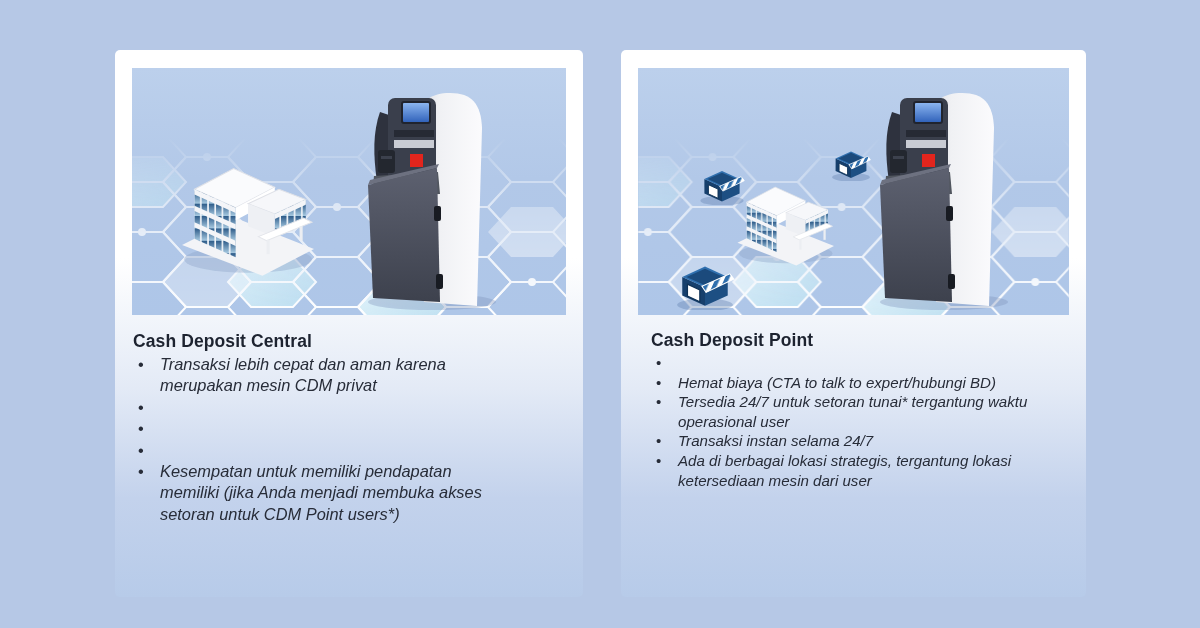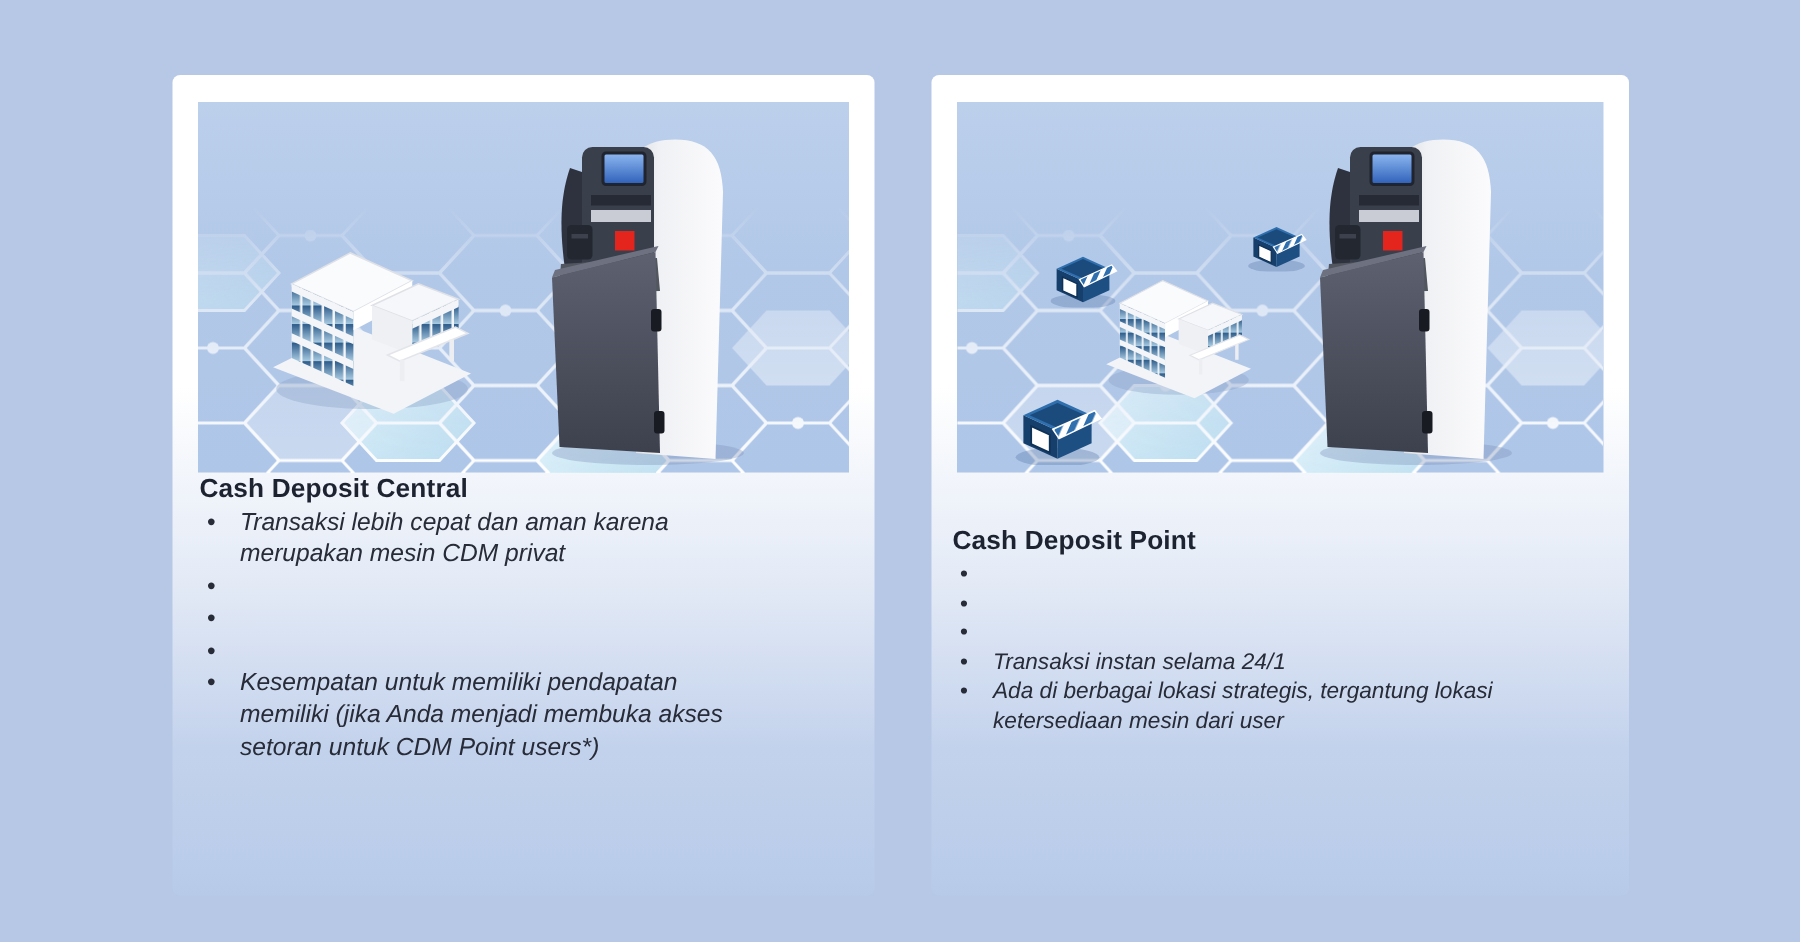--- a/index.html
+++ b/index.html
@@ -23,23 +23,23 @@
   .machine{position:absolute;width:140px;height:220px;}
   .card.left  .machine{left:228px;top:22px;}
   .card.right .machine{left:234px;top:22px;}
   .building{position:absolute;}
   .card.left  .building{left:48px;top:86px;width:134px;height:122px;}
   .card.right .building{left:98px;top:108px;width:98px;height:90px;}
   .shop{position:absolute;}
   .shop.s1{left:192px;top:72px;width:42px;height:41px;}
   .shop.s2{left:60px;top:90px;width:48px;height:47px;}
   .shop.s3{left:36px;top:182px;width:62px;height:60px;}
-  .textblock{position:absolute;left:0;right:0;top:249px;}
+  .textblock{position:absolute;left:0;right:0;top:265px;}
   .card.left  .textblock{padding:16px 12px 0 18px;}
-  .card.right .textblock{padding:15px 10px 0 14px;margin-top:36px;}
+  .card.right .textblock{padding:15px 10px 0 30px;}
   .card-title{
     font-weight:bold;color:#1d2330;letter-spacing:.1px;
     font-size:17.5px;line-height:20px;margin:0 0 3px 0;
   }
   ul.bullets{list-style:none;margin:0;padding:0;}
   ul.bullets li{display:flex;align-items:flex-start;}
   .card.left  ul.bullets li{font-size:16.4px;line-height:21.4px;color:#272c38;}
   .card.right ul.bullets li{font-size:15.1px;line-height:19.6px;color:#272c38;}
   .bullet-marker{flex:0 0 auto;width:22px;text-align:left;padding-left:5px;}
   .bullet-text{white-space:pre-line;font-style:italic;}
@@ -238,27 +238,30 @@
       </svg>
   </div>
   <div class="textblock">
     <h2 class="card-title">Cash Deposit Point</h2>
     <ul class="bullets">
       <li>
           <span class="bullet-marker">•</span>
         </li>
       <li>
           <span class="bullet-marker">•</span>
-        </li>
-      <li>
-          <span class="bullet-marker">•</span>
-        </li>
-      <li>
-          <span class="bullet-marker">•</span>
-          <span class="bullet-text">Transaksi instan selama 24/1</span>
+          <span class="bullet-text">Hemat biaya (CTA to talk to expert/hubungi BD)</span>
+        </li>
+      <li>
+          <span class="bullet-marker">•</span>
+          <span class="bullet-text">Tersedia 24/7 untuk setoran tunai* tergantung waktu
+operasional user</span>
+        </li>
+      <li>
+          <span class="bullet-marker">•</span>
+          <span class="bullet-text">Transaksi instan selama 24/7</span>
         </li>
       <li>
           <span class="bullet-marker">•</span>
           <span class="bullet-text">Ada di berbagai lokasi strategis, tergantung lokasi
 ketersediaan mesin dari user</span>
         </li>
     </ul>
   </div>
 </section>
 

